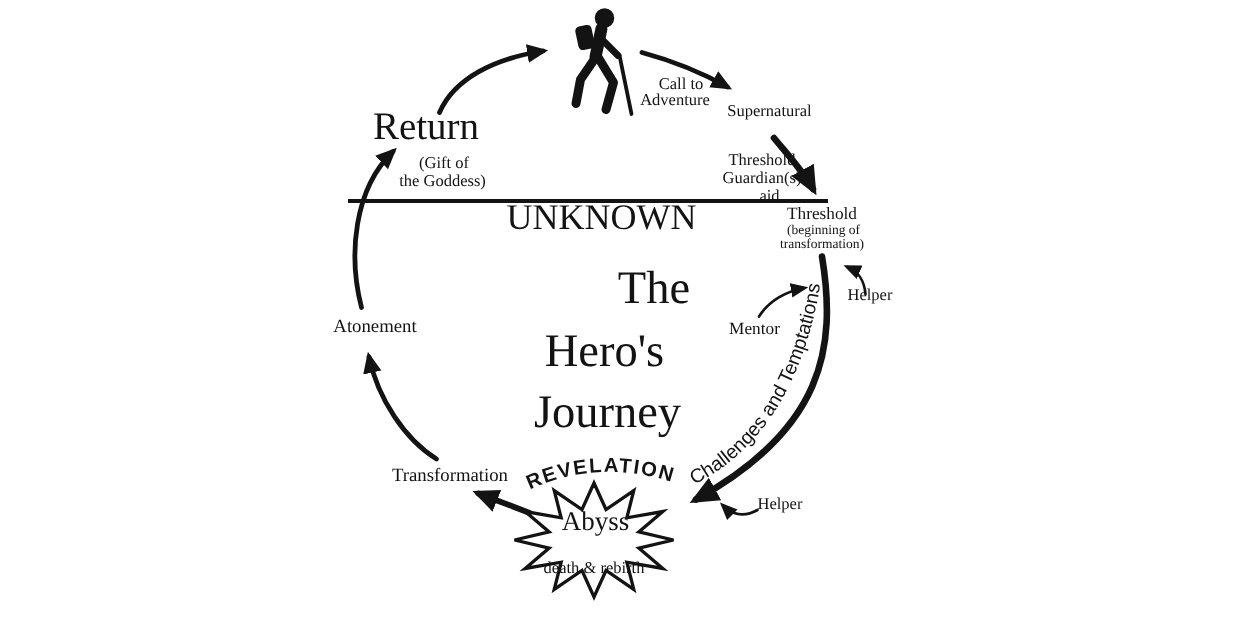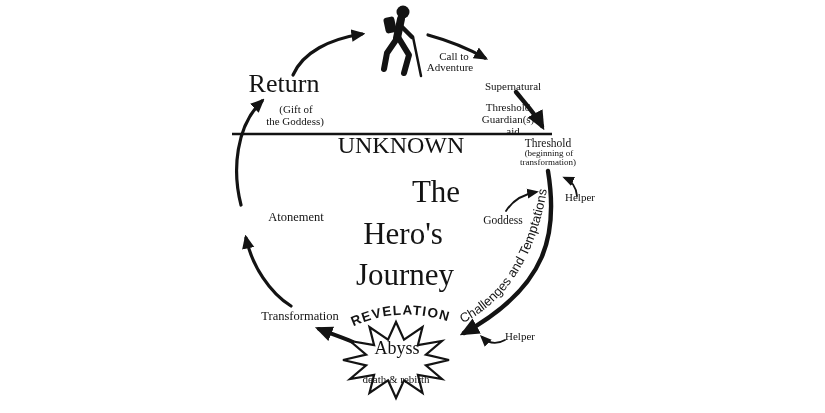--- a/index.html
+++ b/index.html
@@ -82,38 +82,38 @@
 
   <div class="lbl big-serif" style="left:284px;top:84px;font-size:26px;">Return</div>
   <div class="lbl small" style="left:296px;top:110px;">(Gift of</div>
   <div class="lbl small" style="left:295px;top:122px;">the Goddess)</div>
 
   <div class="lbl big-serif" style="left:401px;top:146px;">UNKNOWN</div>
 
   <div class="lbl small" style="left:454px;top:57px;">Call to</div>
   <div class="lbl small" style="left:450px;top:68px;">Adventure</div>
 
-  <div class="lbl small" style="left:513px;top:75px;margin-top:12px;">Supernatural</div>
+  <div class="lbl small" style="left:513px;top:75px;">Supernatural</div>
   <div class="lbl small" style="left:513px;top:86px;margin-top:46px;">aid</div>
 
   <div class="lbl small" style="left:508px;top:108px;">Threshold</div>
   <div class="lbl small" style="left:508px;top:120px;">Guardian(s)</div>
 
   <div class="lbl small" style="left:548px;top:143px;font-size:11.5px;">Threshold</div>
   <div class="lbl tiny" style="left:549px;top:154px;">(beginning of</div>
   <div class="lbl tiny" style="left:548px;top:163px;">transformation)</div>
 
   <div class="lbl small" style="left:580px;top:198px;">Helper</div>
-  <div class="lbl small" style="left:503px;top:220px;font-size:11.5px;">Goddess</div>
+  <div class="lbl small" style="left:503px;top:220px;font-size:11.5px;">Mentor</div>
 
   <div class="lbl title-line" style="left:400px;top:192px;margin-left:36px;">The</div>
   <div class="lbl title-line" style="left:403px;top:234px;">Hero's</div>
   <div class="lbl title-line" style="left:405px;top:275px;">Journey</div>
 
-  <div class="lbl mid" style="left:250px;top:218px;margin-left:46px;">Atonement</div>
+  <div class="lbl mid" style="left:250px;top:218px;">Atonement</div>
   <div class="lbl mid" style="left:300px;top:317px;">Transformation</div>
 
   <div class="lbl small" style="left:520px;top:337px;">Helper</div>
 
   <div class="lbl" style="left:397px;top:348px;font-size:18px;">Abyss</div>
   <div class="lbl small" style="left:396px;top:380px;">death &amp; rebirth</div>
 
 </div>
 
 </body></html>

